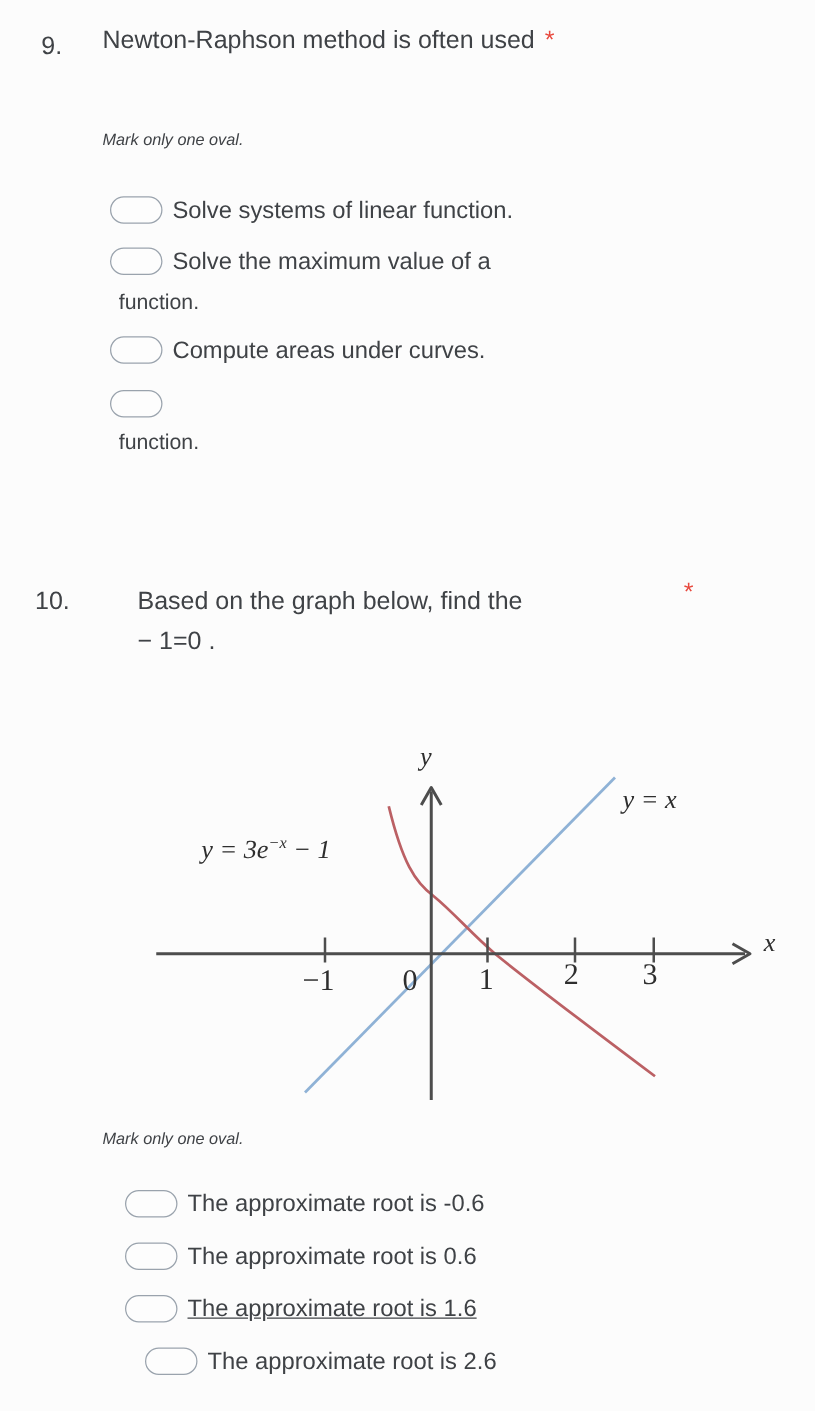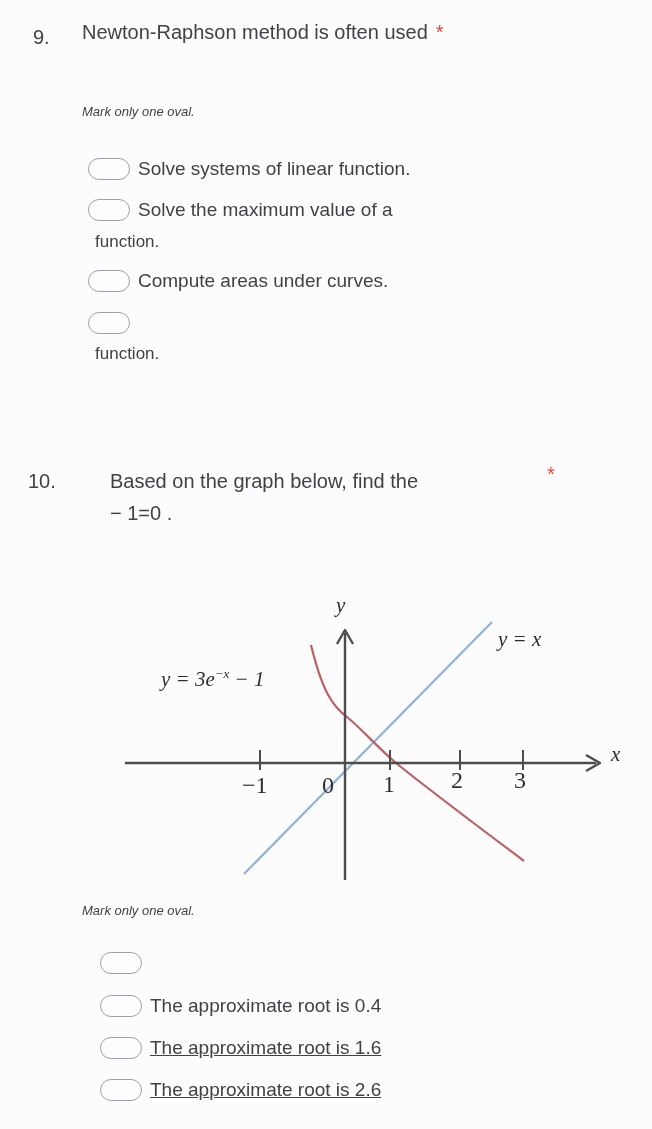--- a/index.html
+++ b/index.html
@@ -98,23 +98,23 @@
 
 <div class="abs tick-label" style="left:242px;top:772px;">−1</div>
 <div class="abs tick-label" style="left:322px;top:772px;">0</div>
 <div class="abs tick-label" style="left:383px;top:771px;">1</div>
 <div class="abs tick-label" style="left:451px;top:767px;">2</div>
 <div class="abs tick-label" style="left:514px;top:767px;">3</div>
 
 <div class="abs instruction" style="left:82px;top:903px;">Mark only one oval.</div>
 
 <div class="abs opt" style="left:100px;top:952px;">
-  <span class="oval"></span>
+  <span class="oval"></span><span class="olabel">The approximate root is -0.6</span>
 </div>
 <div class="abs opt" style="left:100px;top:994px;">
-  <span class="oval"></span><span class="olabel">The approximate root is 0.4</span>
+  <span class="oval"></span><span class="olabel">The approximate root is 0.6</span>
 </div>
 <div class="abs opt" style="left:100px;top:1036px;text-decoration:underline;">
   <span class="oval"></span><span class="olabel">The approximate root is 1.6</span>
 </div>
-<div class="abs opt" style="left:100px;top:1078px;text-decoration:underline;">
+<div class="abs opt" style="left:116px;top:1078px;">
   <span class="oval"></span><span class="olabel">The approximate root is 2.6</span>
 </div>
 
 </body></html>

